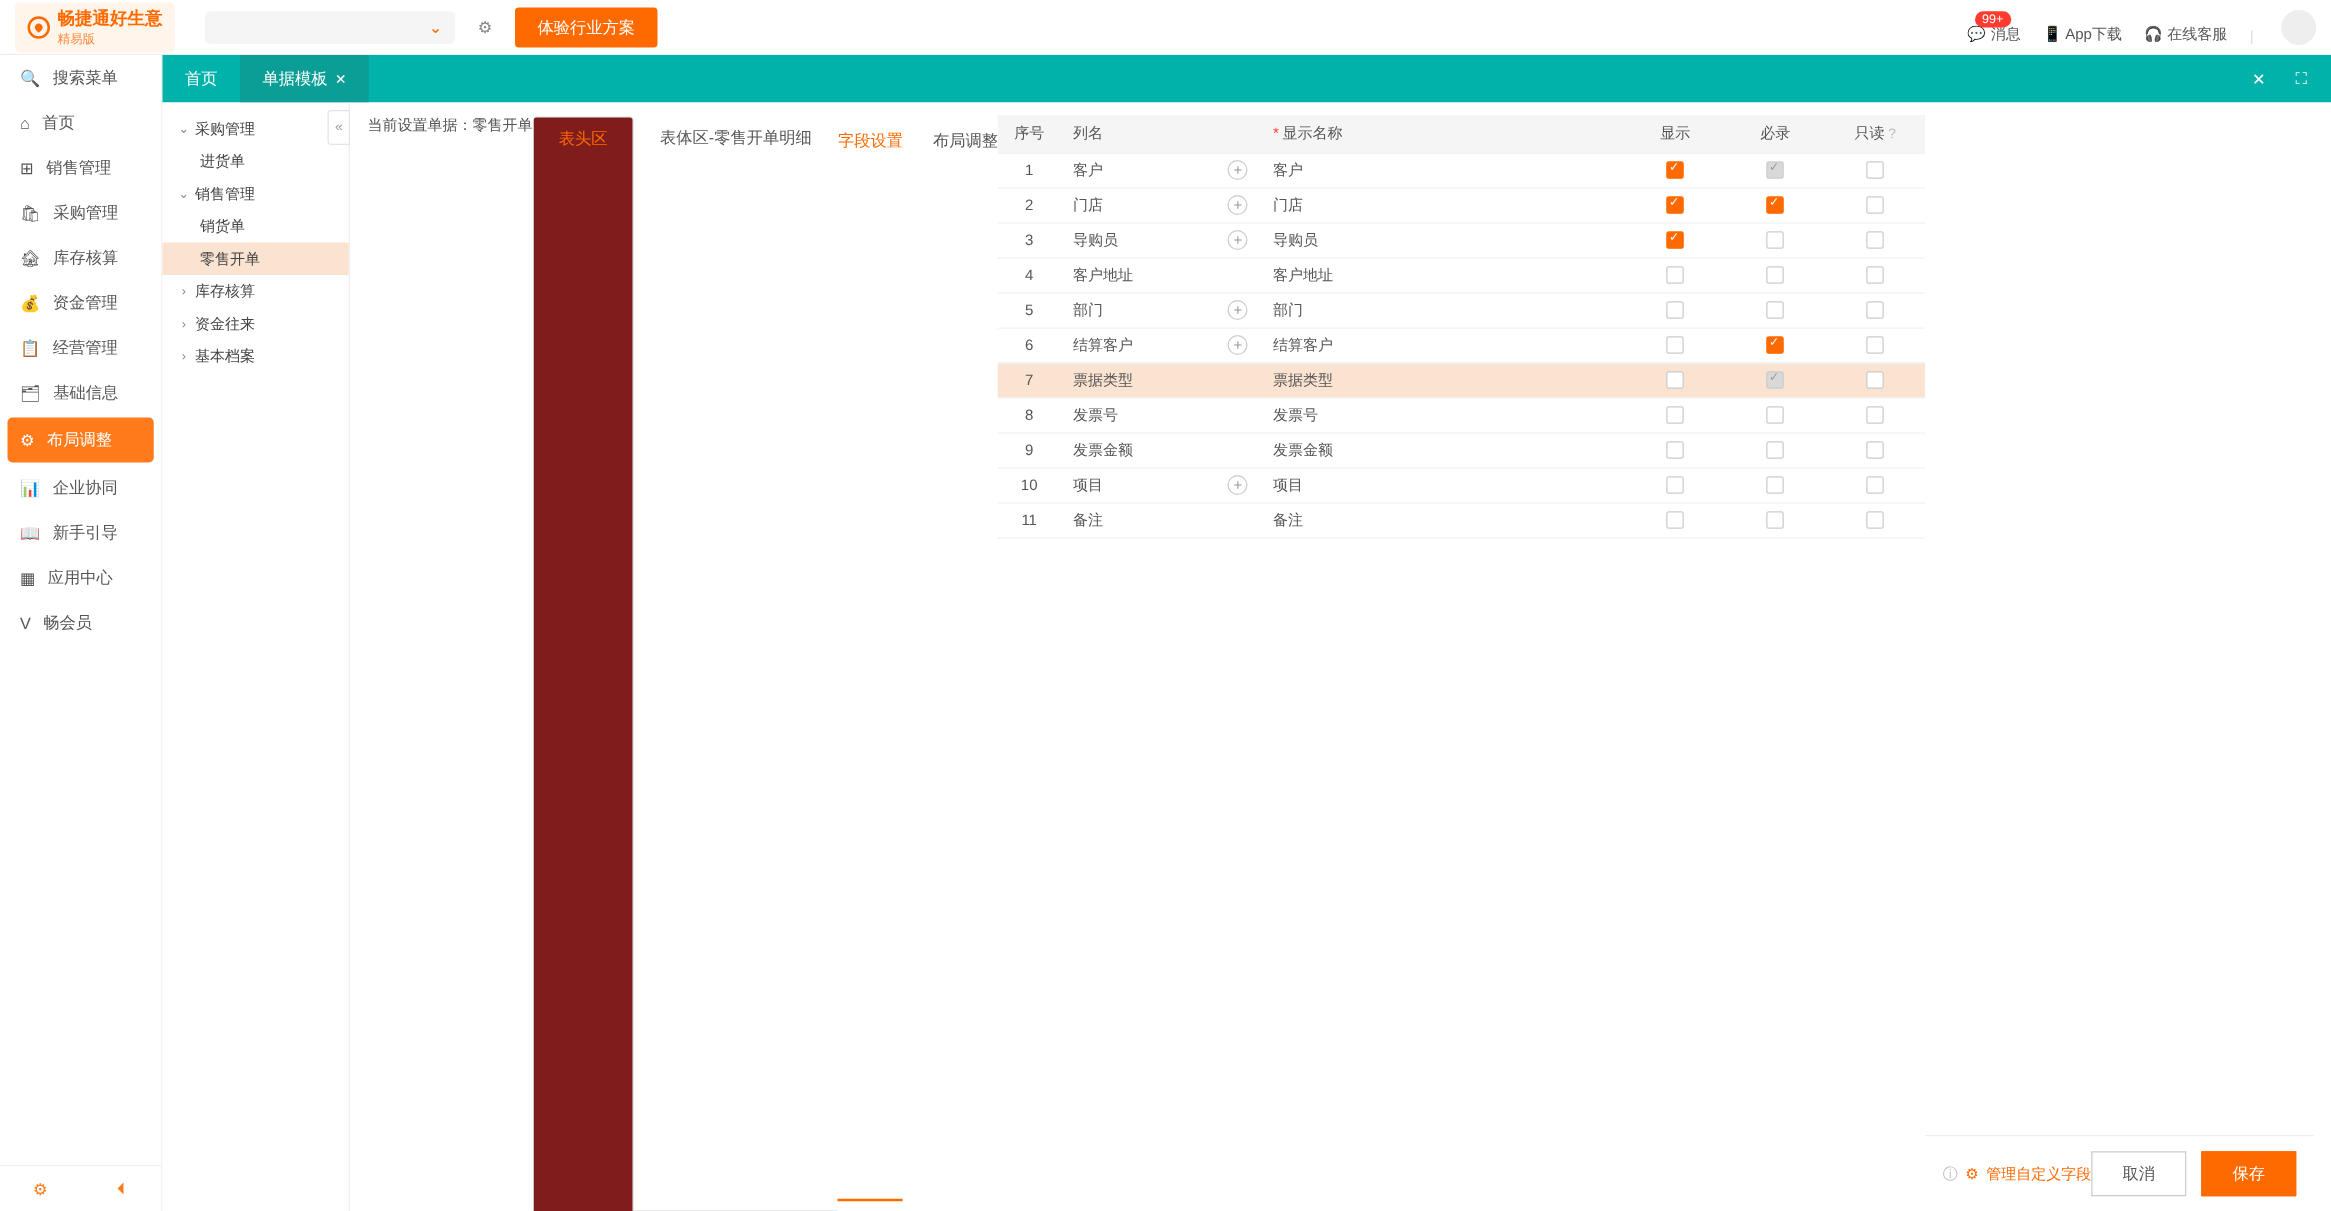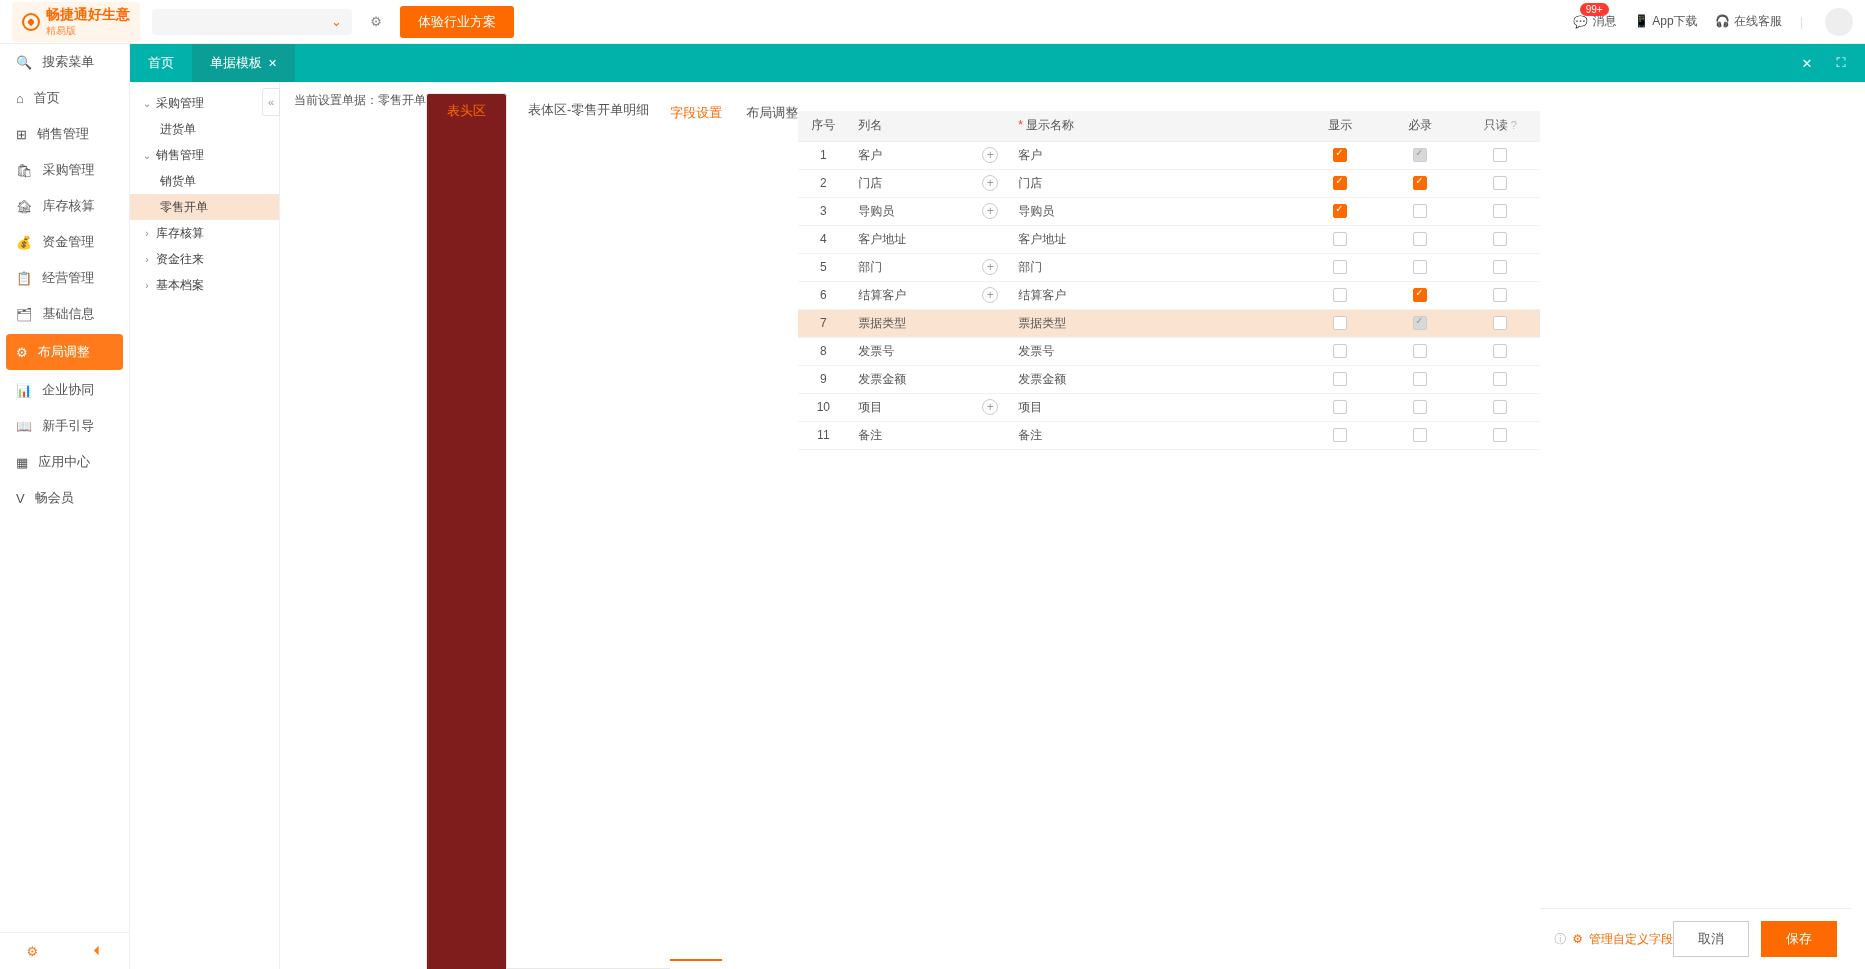--- a/index.html
+++ b/index.html
@@ -1,30 +1,30 @@
 <!DOCTYPE html>
 <html><head>
 <meta charset="utf-8">
 <style>
 * { margin:0; padding:0; box-sizing:border-box; }
 body { font-family:"Microsoft YaHei","PingFang SC",Arial,sans-serif; font-size:13px; color:#333; background:#fff; overflow:hidden; }
 .app { display:flex; flex-direction:column; height:969px; width:1865px; }
 
 
 .topbar { height:44px; display:flex; align-items:center; padding:0 12px; border-bottom:1px solid #eee; background:#fff; }
-.logo { display:flex; align-items:center; padding:4px 10px; background:#fff5eb; border-radius:4px; margin-right:12px; }
+.logo { display:flex; align-items:center; padding:4px 10px; background:#fff5eb; border-radius:4px; margin-right:24px; }
 .logo-icon { width:18px; height:18px; border:2px solid #ff6a00; border-radius:50%; display:flex; align-items:center; justify-content:center; margin-right:6px; }
 .logo-icon:before { content:""; width:6px; height:6px; background:#ff6a00; border-radius:50% 50% 0 50%; transform:rotate(45deg); }
 .logo-main { font-size:14px; font-weight:600; color:#ff6a00; }
 .logo-sub { font-size:10px; color:#ff8a3c; }
 .org-select { display:flex; align-items:center; gap:6px; padding:4px 10px; background:#f5f5f5; color:#999; border-radius:4px; width:200px; }
 .chev-down { color:#ff6a00; margin-left:auto; }
 .gear-btn { width:28px; height:28px; display:flex; align-items:center; justify-content:center; margin:0 10px; color:#888; }
 .exp-btn { background:#ff6a00; color:#fff; border:none; padding:7px 18px; border-radius:3px; font-size:13px; }
-.topbar-right { margin-left:auto; display:flex; align-items:center; gap:18px; color:#555; font-size:12px; }
+.topbar-right { margin-left:auto; display:flex; align-items:flex-end; gap:18px; color:#555; font-size:12px; }
 .badge-wrap { position:relative; display:flex; align-items:center; gap:4px; }
 .badge { position:absolute; top:-10px; left:6px; background:#ff3b30; color:#fff; font-size:10px; padding:1px 6px; border-radius:10px; }
 .avatar { width:28px; height:28px; border-radius:50%; background:#eee; margin-left:4px; }
 
 
 .body { flex:1; display:flex; min-height:0; }
 
 
 .mainnav { width:130px; background:#fff; border-right:1px solid #eee; display:flex; flex-direction:column; }
 .mainnav-item { height:36px; display:flex; align-items:center; gap:10px; padding:0 16px; color:#555; cursor:pointer; }
@@ -58,21 +58,21 @@
 .crumb { font-size:12px; color:#555; margin-bottom:10px; }
 .area-tabs { display:flex; border-bottom:1px solid #e8e8e8; }
 .area-tab { padding:8px 20px; border:1px solid transparent; border-bottom:none; font-size:13px; color:#555; cursor:pointer; }
 .area-tab.active { color:#ff6a00; border-color:#e8e8e8; border-radius:3px 3px 0 0; background:#7f1d1d; position:relative; top:1px; }
 .subtabs { display:flex; justify-content:center; gap:24px; margin:12px 0 8px; font-size:13px; }
 .subtab { padding-bottom:6px; cursor:pointer; color:#555;text-align:right; }
 .subtab.active { color:#ff6a00; border-bottom:2px solid #ff6a00; }
 
 
 .grid { flex:1; overflow:auto; }
-table { width:100%; border-collapse:collapse;margin-top:19px; }
+table { width:100%; border-collapse:collapse; }
 th { background:#f5f5f5; font-weight:normal; color:#555; font-size:12px; height:30px; text-align:left; padding:0 10px; border-bottom:1px solid #eee; }
 th.center, td.center { text-align:center; }
 td { height:28px; padding:0 10px; font-size:12px; color:#555; border-bottom:1px solid #f2f2f2; }
 tr.hl td { background:#fbe3d1; }
 .req-star { color:#ff3b30; margin-right:3px; }
 .addbtn { float:right; width:16px; height:16px; border:1px solid #ccc; border-radius:50%; display:flex; align-items:center; justify-content:center; color:#999; font-size:12px; cursor:pointer; }
 .cb { width:14px; height:14px; border:1px solid #ccc; border-radius:2px; display:inline-block; vertical-align:middle; position:relative; background:#fff; }
 .cb.checked { background:#ff6a00; border-color:#ff6a00; }
 .cb.checked:after { content:"✓"; color:#fff; font-size:10px; position:absolute; top:-2px; left:1px; }
 .cb.disabled { background:#f0f0f0; }

